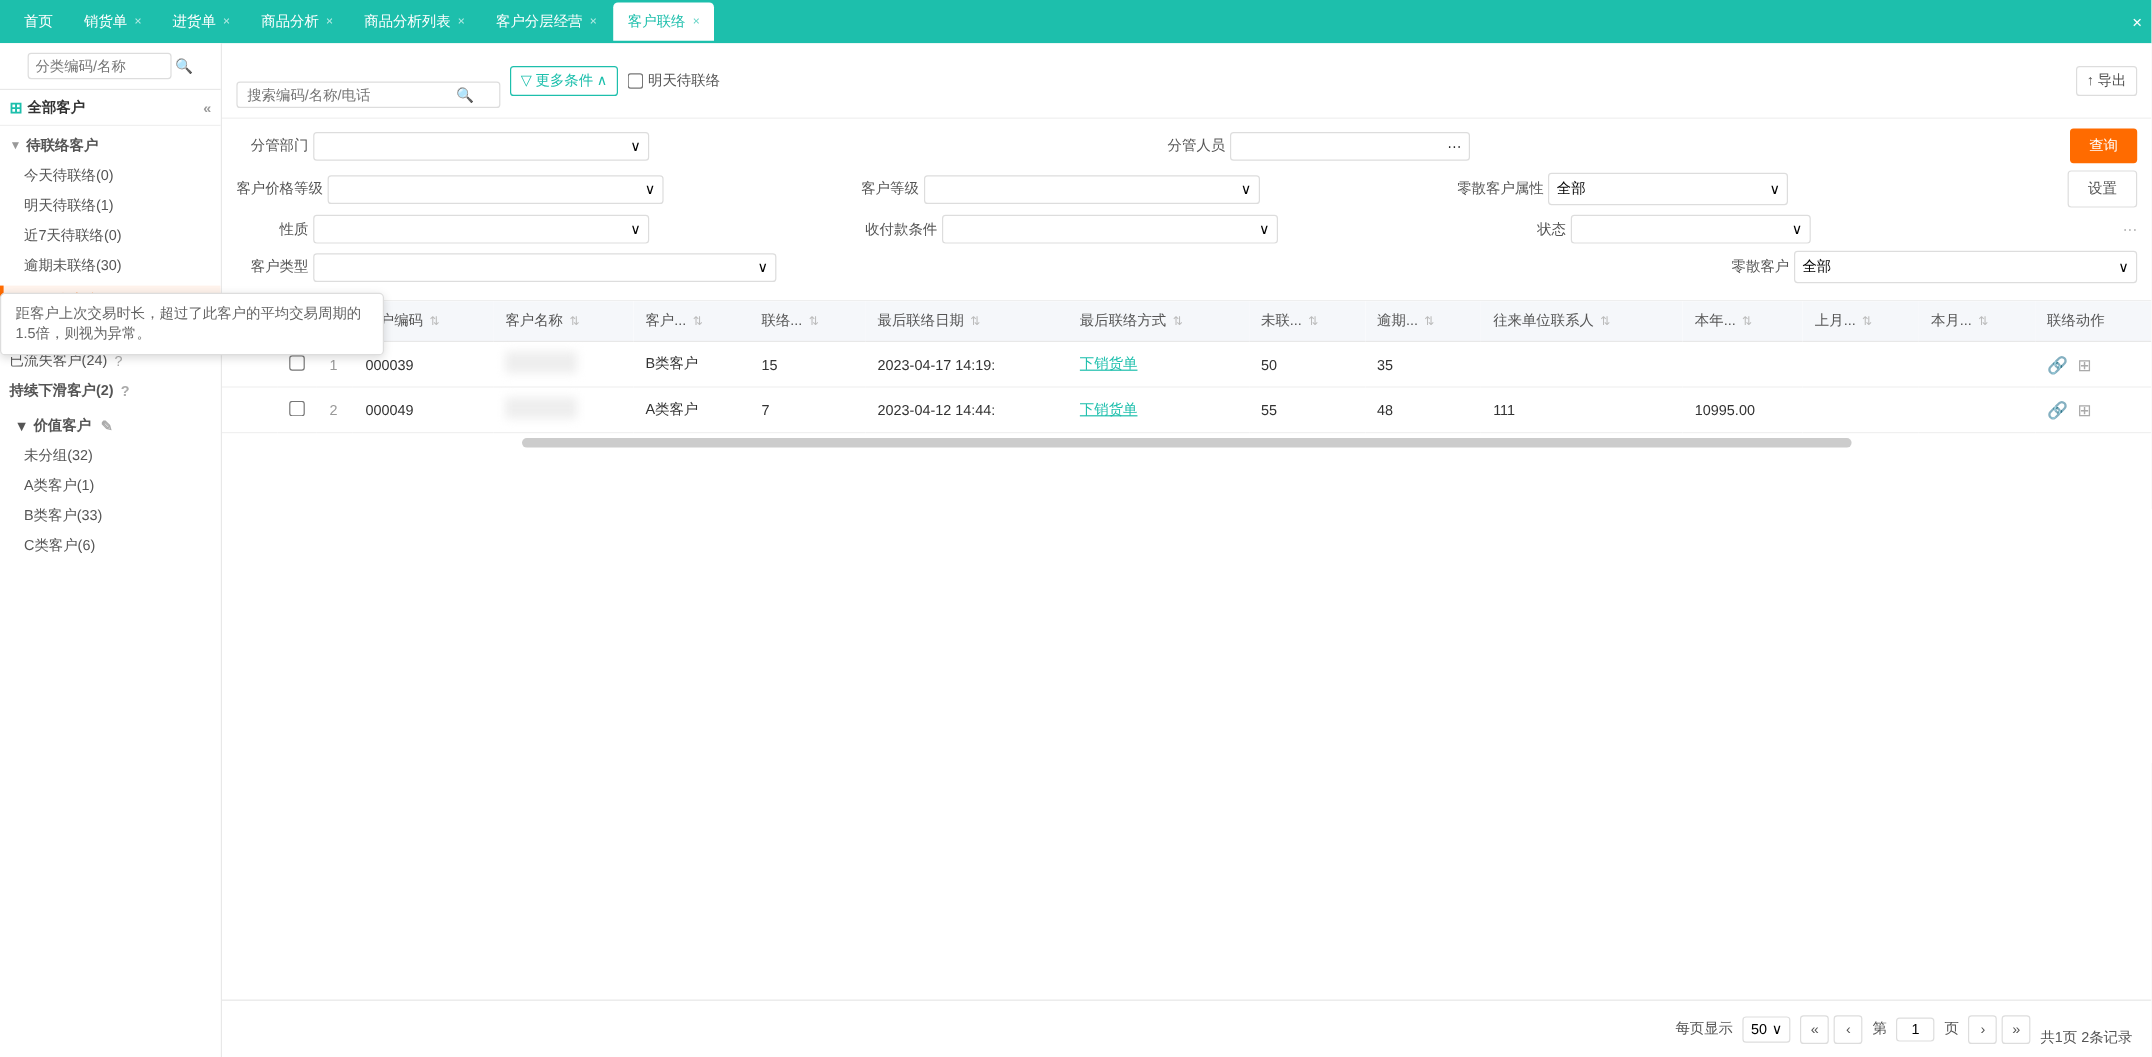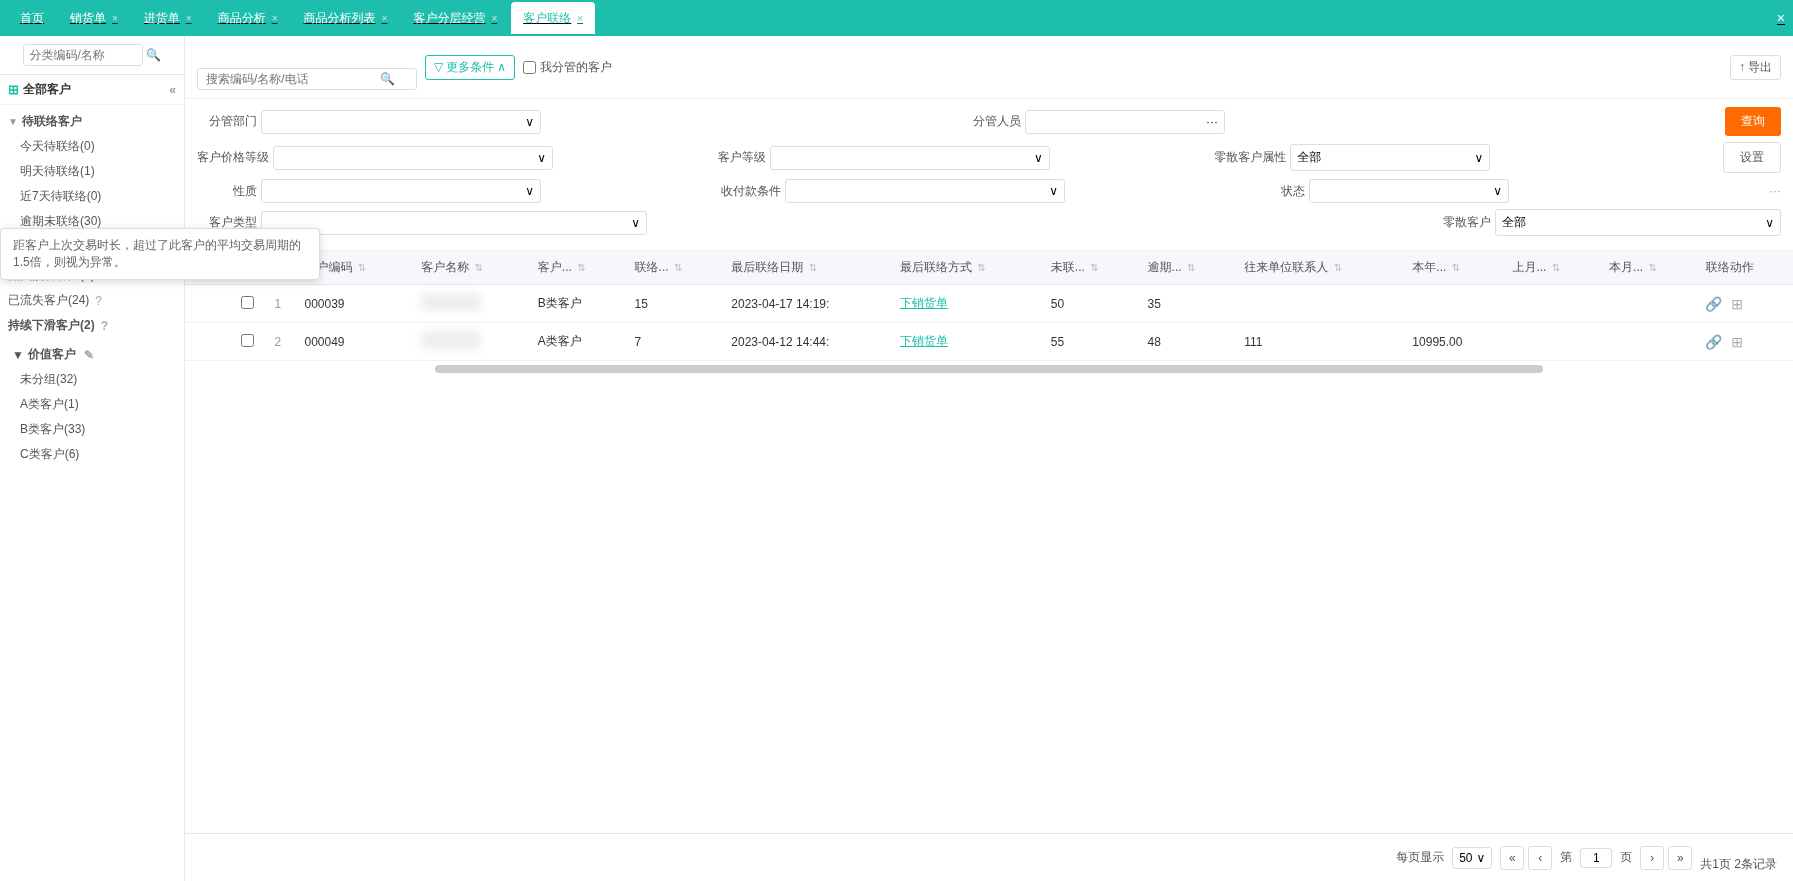--- a/index.html
+++ b/index.html
@@ -2,21 +2,21 @@
 <html><head>
   <meta charset="utf-8">
   <style>
     * { box-sizing: border-box; margin: 0; padding: 0; font-family: 'Microsoft YaHei', Arial, sans-serif; font-size: 12px; }
     body { background: #f5f5f5; width: 1793px; min-height: 881px; overflow: hidden; }
 
     
     .top-nav {
       display: flex; align-items: center;
       background: #1dbfac; height: 36px;
-      padding: 0 8px; gap: 2px; text-decoration: underline;
+      padding: 0 8px; gap: 2px;
     }
     .nav-tab {
       display: flex; align-items: center; gap: 4px;
       padding: 4px 12px; color: #fff; cursor: pointer;
       border-radius: 4px 4px 0 0; height: 32px; white-space: nowrap;
     }
     .nav-tab.active {
       background: #fff; color: #1dbfac; border-radius: 4px 4px 0 0;
     }
     .nav-tab .close-x { font-size: 10px; opacity: 0.7; margin-left: 2px; }
@@ -63,21 +63,21 @@
       background: #fff3ec; color: #ff6b00;
       border-left: 3px solid #ff6b00;
     }
     .sidebar-sub-title {
       display: flex; align-items: center; gap: 4px;
       padding: 4px 8px 4px 12px; color: #555; font-weight: bold; cursor: pointer;
     }
 
     
     .tooltip-box {
-      position: absolute; top: 228px; left: 0; z-index: 100;
+      position: absolute; top: 244px; left: 0; z-index: 100;
       background: #fff; border: 1px solid #ddd; border-radius: 4px;
       padding: 8px 12px; width: 320px; color: #666; font-size: 12px;
       box-shadow: 0 2px 8px rgba(0,0,0,0.15);
     }
 
     
     .content-area {
       flex: 1; display: flex; flex-direction: column; overflow: hidden;
     }
 
@@ -316,21 +316,21 @@
         <input type="text" style="border: none; outline: none; width: 170px;" placeholder="搜索编码/名称/电话">
         <span style="color:#999;cursor:pointer;">🔍</span>
       </div>
       <div class="more-filter-btn">
         <span>▽</span>
         <span>更多条件</span>
         <span>∧</span>
       </div>
       <label class="my-customer-check">
         <input type="checkbox" style="">
-        <span>我分管的客户</span>
+        <span>明天待联络</span>
       </label>
       <div class="export-btn">
         <span>↑</span>
         <span>导出</span>
       </div>
     </div>
 
     <div class="advanced-filters">
 
       <div class="filter-row">

